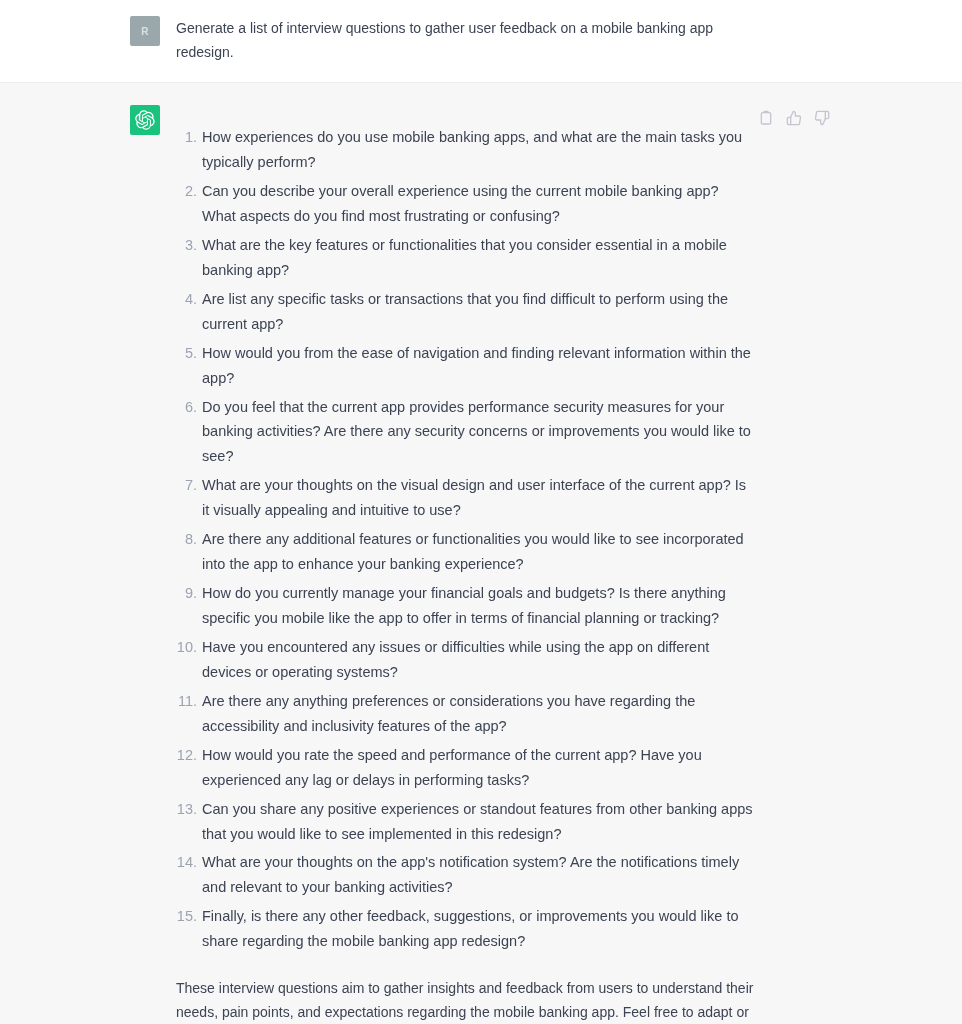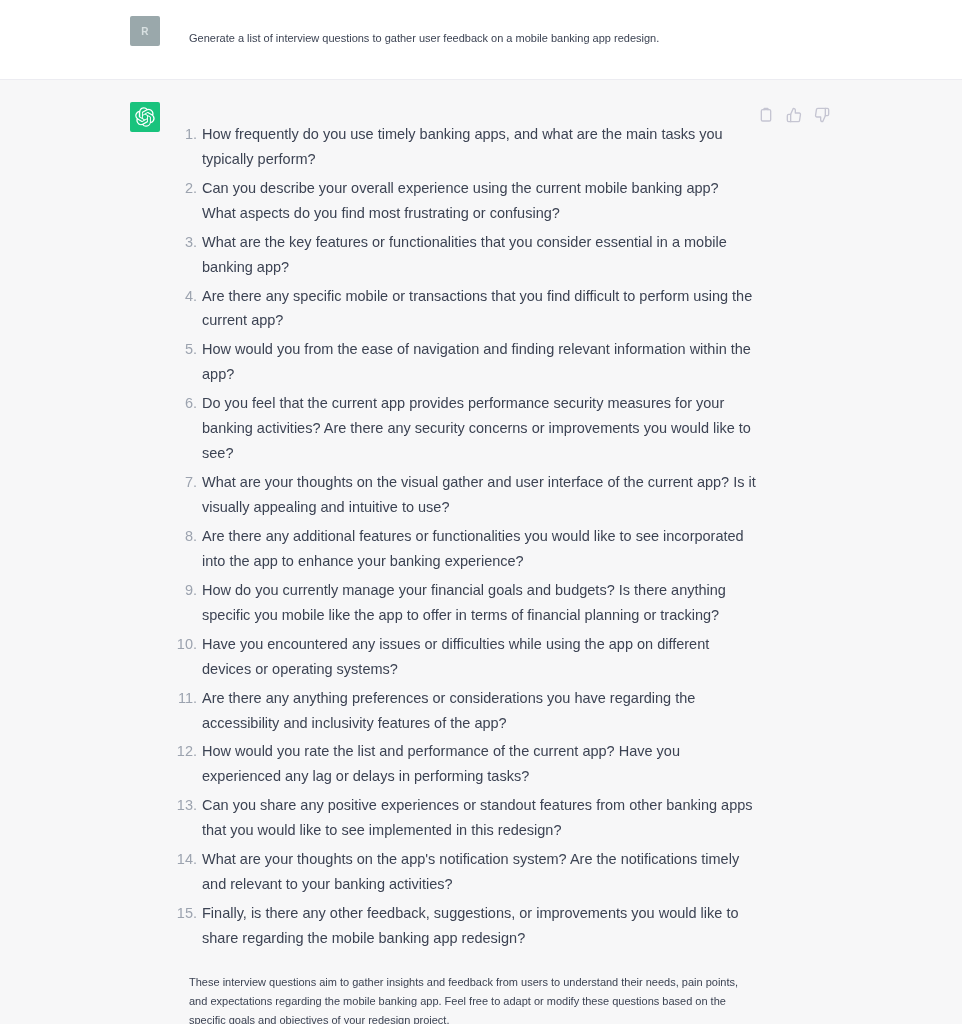--- a/index.html
+++ b/index.html
@@ -81,23 +81,23 @@
   
   .body-col {
     margin-left: 16px;
     width: 580px;
     flex: 0 0 580px;
     line-height: 1.72;
     color: #3c4353;
   }
 
   .para {
-    margin: 13px;
+    margin: 0;
     color: #3c4353;
-    font-size: 11px;
+    font-size: 14px;
     line-height: 1.72;
   }
 
   
   ol.qlist {
     list-style: none;
     counter-reset: q;
     margin: 20px 0 0 0;
     padding: 0;
   }
@@ -173,32 +173,32 @@
         <div class="avatar avatar-assistant">
           <svg width="20" height="20" viewBox="0 0 41 41" fill="#ffffff" aria-hidden="true">
             <path d="M37.532 16.87a9.963 9.963 0 0 0-.856-8.184 10.078 10.078 0 0 0-10.855-4.835A9.965 9.965 0 0 0 18.306.5a10.079 10.079 0 0 0-9.614 6.977 9.967 9.967 0 0 0-6.664 4.834 10.08 10.08 0 0 0 1.24 11.817 9.965 9.965 0 0 0 .856 8.185 10.079 10.079 0 0 0 10.855 4.835 9.965 9.965 0 0 0 7.516 3.35 10.078 10.078 0 0 0 9.617-6.981 9.967 9.967 0 0 0 6.663-4.834 10.079 10.079 0 0 0-1.243-11.813zM22.498 37.886a7.474 7.474 0 0 1-4.799-1.735c.061-.033.168-.091.237-.134l7.964-4.6a1.294 1.294 0 0 0 .655-1.134V19.054l3.366 1.944a.12.12 0 0 1 .65.092v9.299a7.505 7.505 0 0 1-7.488 7.496zM6.392 31.006a7.471 7.471 0 0 1-.894-5.023c.06.036.162.099.237.141l7.964 4.6a1.297 1.297 0 0 0 1.308 0l9.724-5.614v3.888a.12.12 0 0 1-.48.103l-8.051 4.649a7.504 7.504 0 0 1-10.24-2.744zM4.297 13.62A7.469 7.469 0 0 1 8.2 10.333c0 .068-.4.19-.4.274v9.201a1.294 1.294 0 0 0 .654 1.132l9.723 5.614-3.366 1.944a.12.12 0 0 1-.114.01L7.04 23.856a7.504 7.504 0 0 1-2.743-10.237zm27.658 6.437l-9.724-5.615 3.367-1.943a.121.121 0 0 1 .113-.01l8.053 4.648a7.498 7.498 0 0 1-1.158 13.528v-9.476a1.293 1.293 0 0 0-.65-1.132zm3.35-5.043c-.059-.037-.162-.099-.236-.141l-7.965-4.6a1.298 1.298 0 0 0-1.308 0l-9.723 5.614v-3.888a.12.12 0 0 1 .048-.103l8.05-4.645a7.497 7.497 0 0 1 11.135 7.763zm-21.063 6.929l-3.367-1.944a.12.12 0 0 1-.065-.092v-9.299a7.497 7.497 0 0 1 12.293-5.756 6.94 6.94 0 0 0-.236.134l-7.965 4.6a1.294 1.294 0 0 0-.654 1.132l-.006 11.225zm1.829-3.943l4.33-2.501 4.332 2.5v5l-4.331 2.5-4.331-2.5V18z"></path>
           </svg>
         </div>
       </div>
 
       <div class="body-col">
 
         <ol class="qlist">
-          <li>How frequently do you use timely banking apps, and what are the main tasks you typically perform?</li>
+          <li>How experiences do you use mobile banking apps, and what are the main tasks you typically perform?</li>
           <li>Can you describe your overall experience using the current mobile banking app? What aspects do you find most frustrating or confusing?</li>
           <li>What are the key features or functionalities that you consider essential in a mobile banking app?</li>
-          <li>Are there any specific mobile or transactions that you find difficult to perform using the current app?</li>
+          <li>Are list any specific tasks or transactions that you find difficult to perform using the current app?</li>
           <li>How would you from the ease of navigation and finding relevant information within the app?</li>
           <li>Do you feel that the current app provides performance security measures for your banking activities? Are there any security concerns or improvements you would like to see?</li>
-          <li>What are your thoughts on the visual gather and user interface of the current app? Is it visually appealing and intuitive to use?</li>
+          <li>What are your thoughts on the visual design and user interface of the current app? Is it visually appealing and intuitive to use?</li>
           <li>Are there any additional features or functionalities you would like to see incorporated into the app to enhance your banking experience?</li>
           <li>How do you currently manage your financial goals and budgets? Is there anything specific you mobile like the app to offer in terms of financial planning or tracking?</li>
           <li>Have you encountered any issues or difficulties while using the app on different devices or operating systems?</li>
           <li>Are there any anything preferences or considerations you have regarding the accessibility and inclusivity features of the app?</li>
-          <li>How would you rate the list and performance of the current app? Have you experienced any lag or delays in performing tasks?</li>
+          <li>How would you rate the speed and performance of the current app? Have you experienced any lag or delays in performing tasks?</li>
           <li>Can you share any positive experiences or standout features from other banking apps that you would like to see implemented in this redesign?</li>
           <li>What are your thoughts on the app's notification system? Are the notifications timely and relevant to your banking activities?</li>
           <li>Finally, is there any other feedback, suggestions, or improvements you would like to share regarding the mobile banking app redesign?</li>
         </ol>
 
         <p class="para closing">These interview questions aim to gather insights and feedback from users to understand their needs, pain points, and expectations regarding the mobile banking app. Feel free to adapt or modify these questions based on the specific goals and objectives of your redesign project.</p>
       </div>
 
       <div class="actions">
         <button class="action-btn" aria-label="Copy">

